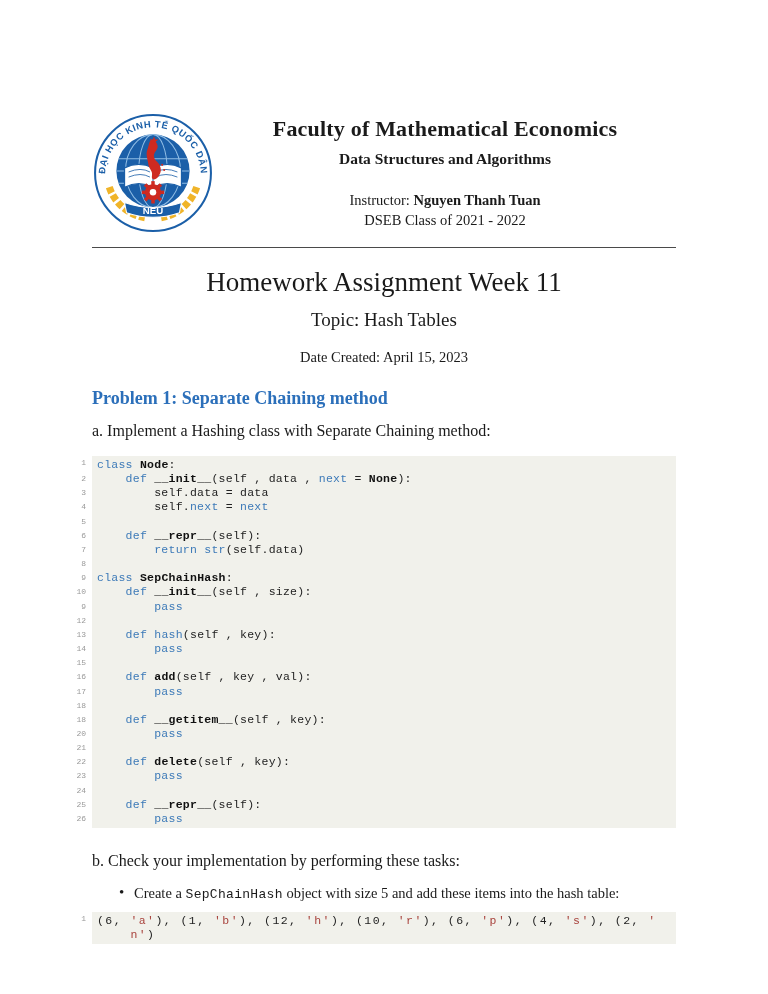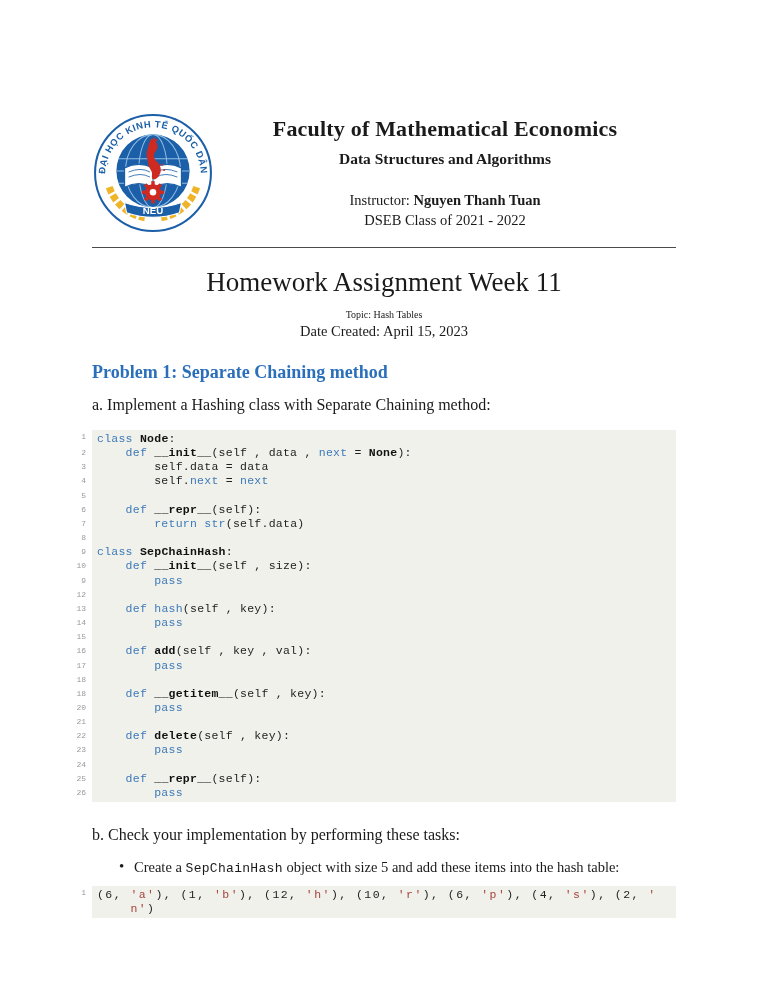--- a/index.html
+++ b/index.html
@@ -16,22 +16,22 @@
   .faculty { font-size:22px; font-weight:bold; letter-spacing:.2px; }
   .course { font-size:15.5px; font-weight:bold; margin-top:8px; }
   .instructor { font-size:14.5px; margin-top:24px; }
   .instructor b { font-weight:bold; }
   .class-line { font-size:14.5px; margin-top:3px; }
 
   .rule { border:none; border-top:1.2px solid #4a4a4a; margin-top:13px; }
 
   
   .assignment-title { font-size:27px; font-weight:normal; text-align:center; margin-top:19px; line-height:31px; }
-  .topic-line { font-size:10px; text-align:center; margin-top:11px; }
-  .date-line { font-size:14.5px; text-align:center; margin-top:3px; }
+  .topic-line { font-size:19px; text-align:center; margin-top:11px; }
+  .date-line { font-size:14.5px; text-align:center; margin-top:18px; }
 
   
   .problem-heading { font-size:18px; font-weight:bold; color:var(--heading-blue,#2B6FBA); margin-top:22px; }
   .body-text { font-size:16px; margin-top:13px; }
 
   
   .codeblock { margin-left:-22px; margin-top:16px; font-family:"Liberation Mono","DejaVu Sans Mono",monospace; font-size:11.5px; }
   .code-line { display:flex; }
   .lno { flex:0 0 22px; text-align:right; padding-right:6px; font-size:8px; line-height:14.15px; color:var(--code-lineno,#9A9A9A); background:#fff; }
   .lcontent { flex:1; background:var(--code-bg,#F1F1EB); white-space:pre; line-height:14.15px; min-height:14.15px; letter-spacing:.25px; padding-left:5px; }

